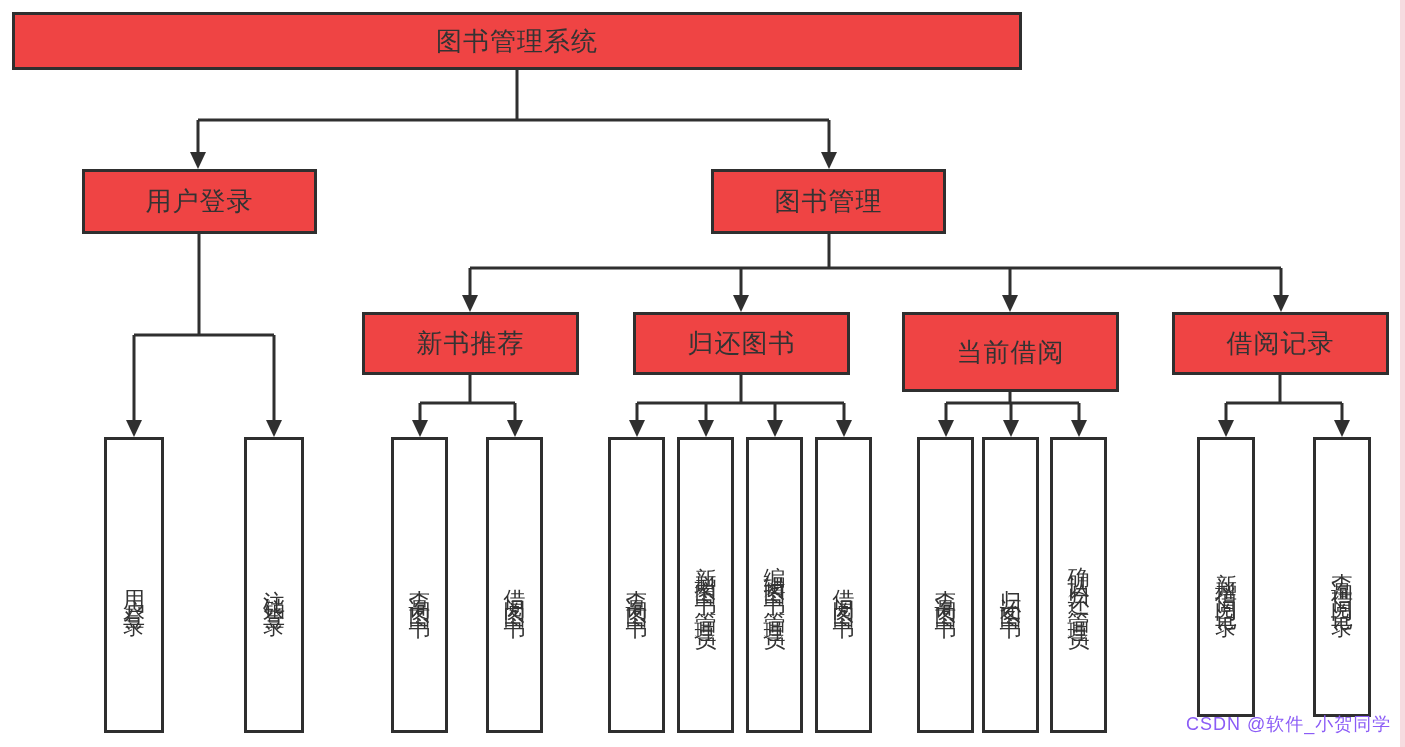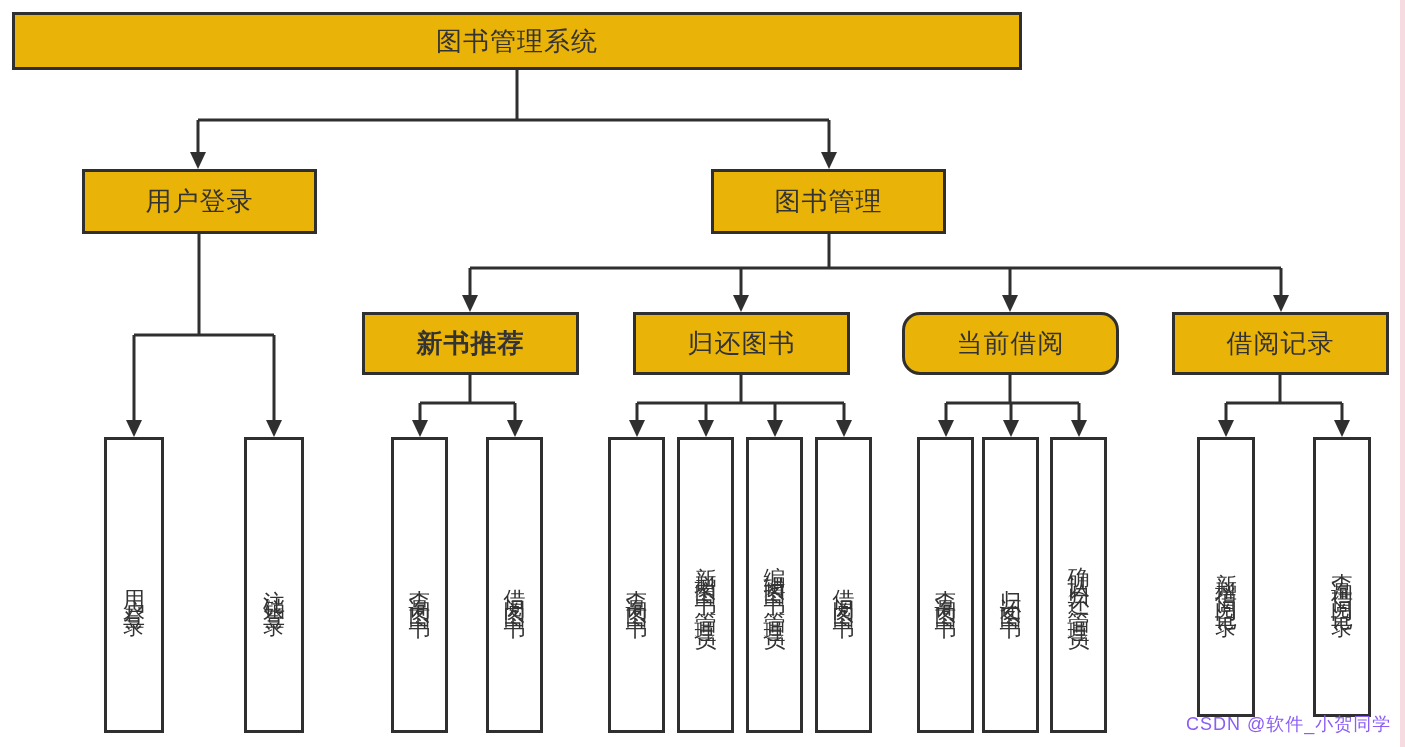--- a/index.html
+++ b/index.html
@@ -11,21 +11,21 @@
     background: #ffffff;
     overflow: hidden;
     font-family: "Liberation Sans", "DejaVu Sans", sans-serif;
   }
   svg.wires { position: absolute; left: 0; top: 0; z-index: 1; }
   svg.wires path { stroke: #2f2f2f; stroke-width: 3; fill: none; }
   svg.wires polygon { fill: #2f2f2f; stroke: none; }
 
   .hbox {
     position: absolute;
-    background: #eab308;
+    background: #ef4444;
     border: 3px solid #2f2f2f;
     display: flex;
     align-items: center;
     justify-content: center;
     font-size: 26px;
     color: #333333;
     letter-spacing: 1px;
     z-index: 2;
     white-space: nowrap;
   }
@@ -105,23 +105,23 @@
     <polygon points="1071,420 1087,420 1079,437"></polygon>
     <polygon points="1218,420 1234,420 1226,437"></polygon>
     <polygon points="1334,420 1350,420 1342,437"></polygon>
   </svg>
 
   <div class="hbox" style="left:12px; top:12px; width:1010px; height:58px;">图书管理系统</div>
 
   <div class="hbox" style="left:82px; top:169px; width:235px; height:65px;">用户登录</div>
   <div class="hbox" style="left:711px; top:169px; width:235px; height:65px;">图书管理</div>
 
-  <div class="hbox" style="left:362px; top:312px; width:217px; height:63px;font-weight:bold;">新书推荐</div>
+  <div class="hbox" style="left:362px; top:312px; width:217px; height:63px;">新书推荐</div>
   <div class="hbox" style="left:633px; top:312px; width:217px; height:63px;">归还图书</div>
-  <div class="hbox" style="left:902px; top:312px; width:217px; height:63px;border-radius:18px;">当前借阅</div>
+  <div class="hbox" style="left:902px; top:312px; width:217px; height:80px;">当前借阅</div>
   <div class="hbox" style="left:1172px; top:312px; width:217px; height:63px;">借阅记录</div>
 
   <div class="vbox" style="left:104px; width:60px;">
     <span class="vtext">用户登录</span>
   </div>
   <div class="vbox" style="left:244px; width:60px;">
     <span class="vtext">注销登录</span>
   </div>
 
   <div class="vbox" style="left:391px;">

